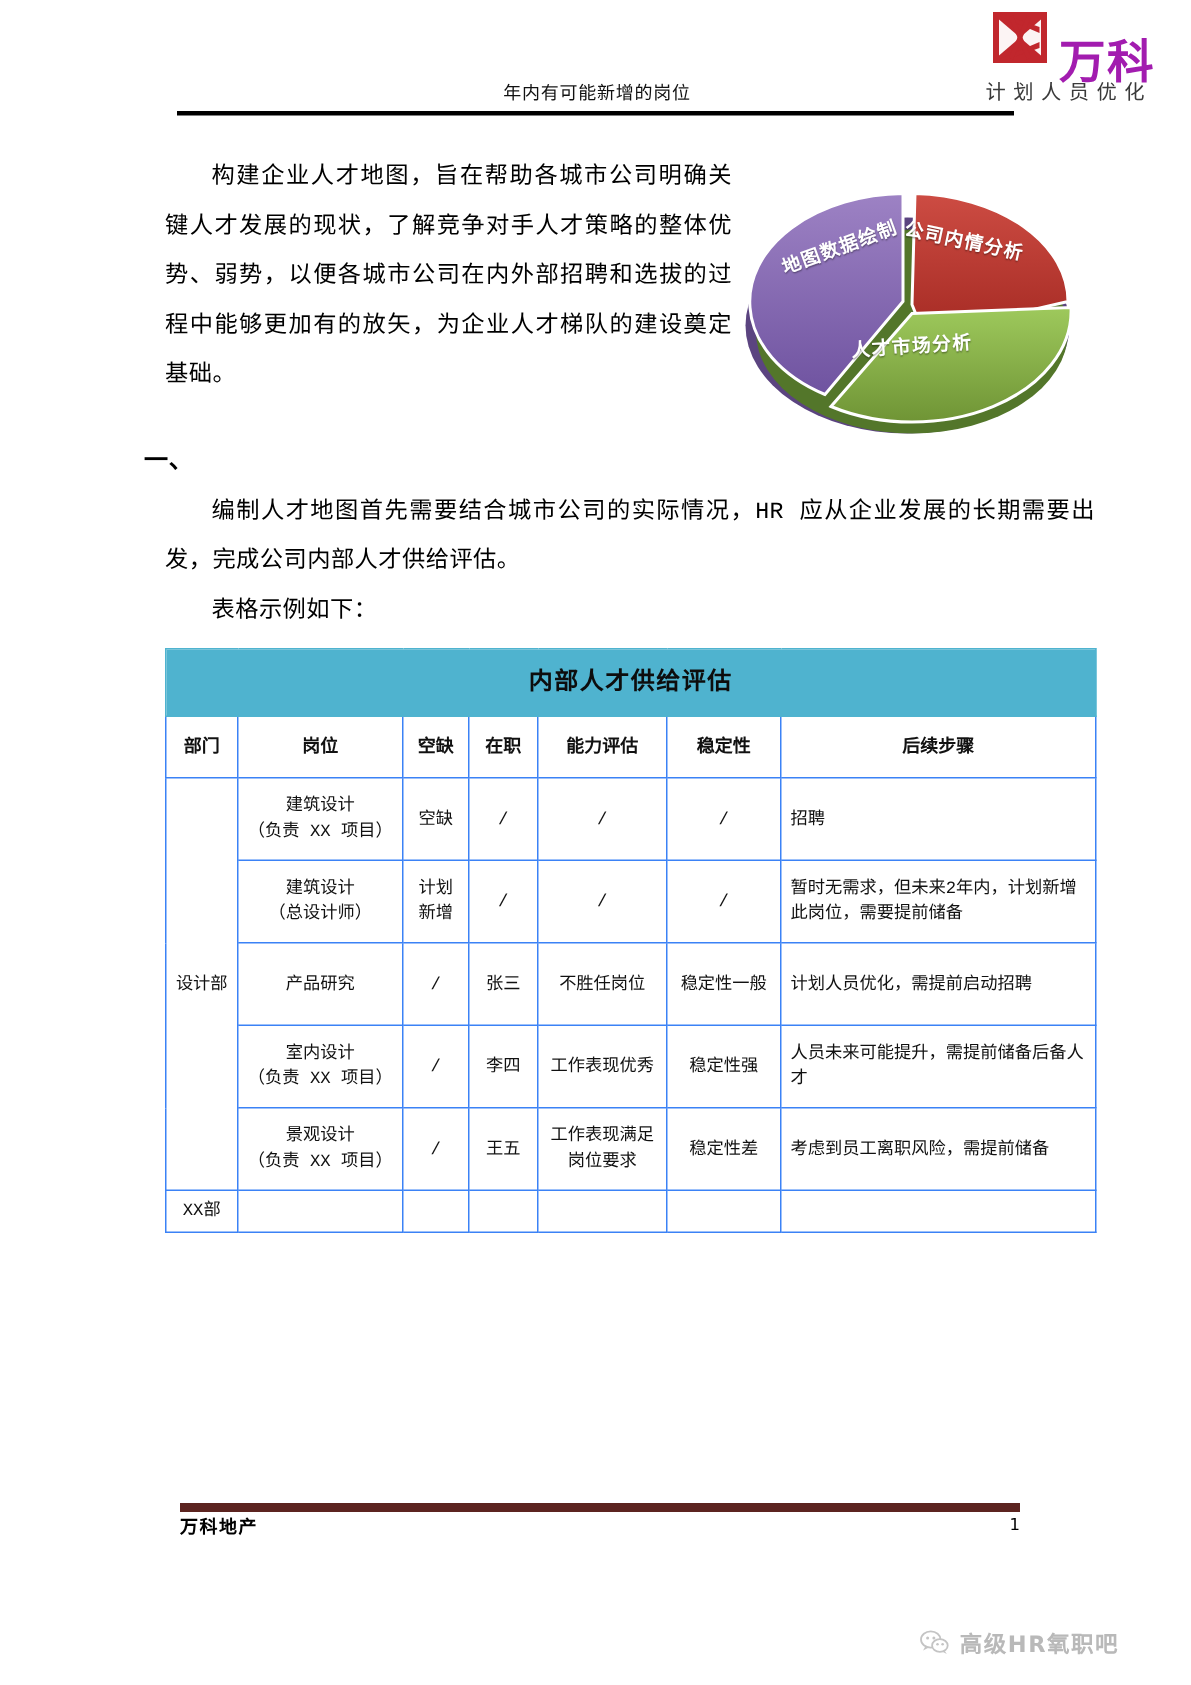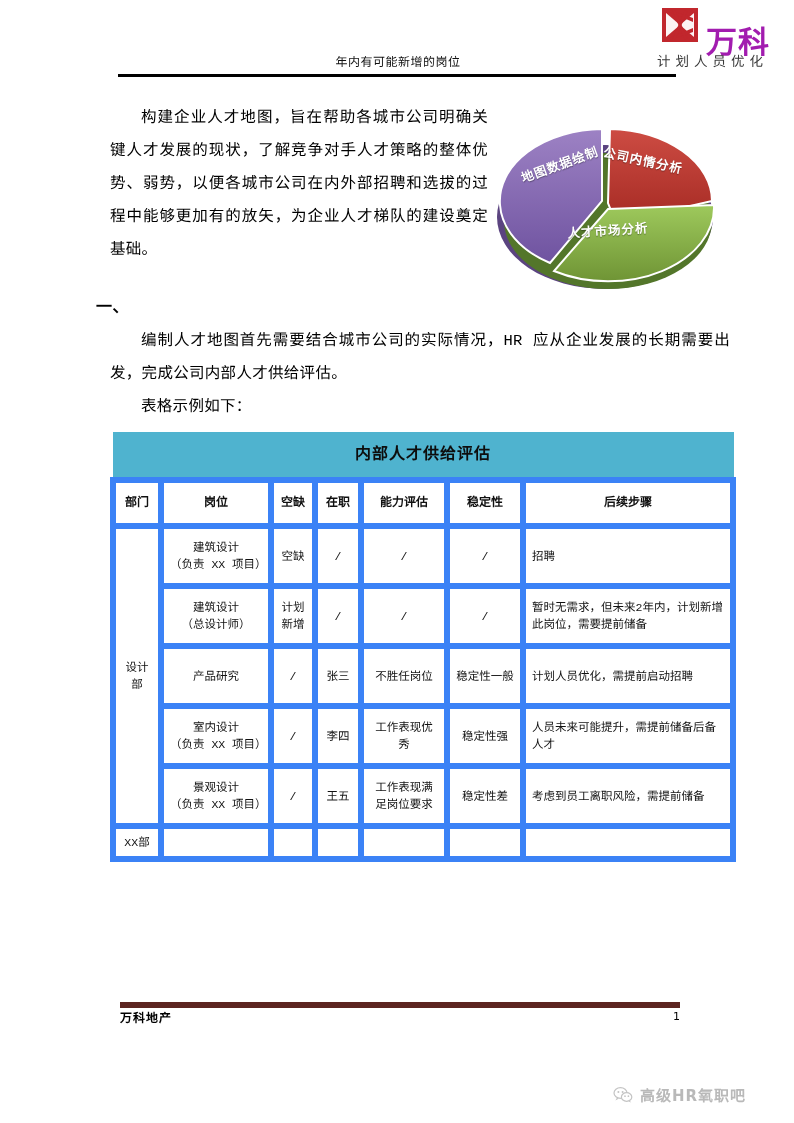--- a/index.html
+++ b/index.html
@@ -136,21 +136,21 @@
 
   
   .tbl-wrap { margin-top: 8px; }
   table.supply {
     border-collapse: collapse;
     width: 620px;
     table-layout: fixed;
     font-size: 11.5px;
   }
   table.supply td, table.supply th {
-    border: 6px solid #3b82f6;
+    border: 1px solid #3b82f6;
     padding: 5px 6px;
     vertical-align: middle;
     line-height: 17px;
     color: #111;
     font-weight: normal;
   }
   table.supply .tbl-title {
     background: #4fb3cf;
     color: #0d0d0d;
     font-size: 16px;

